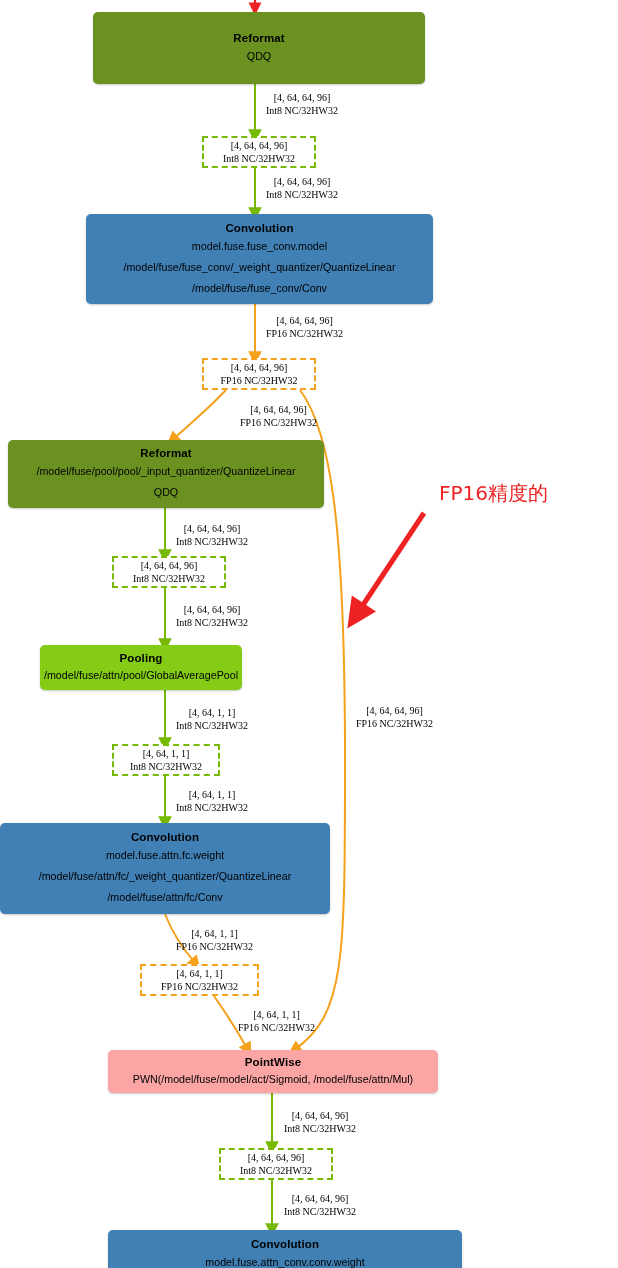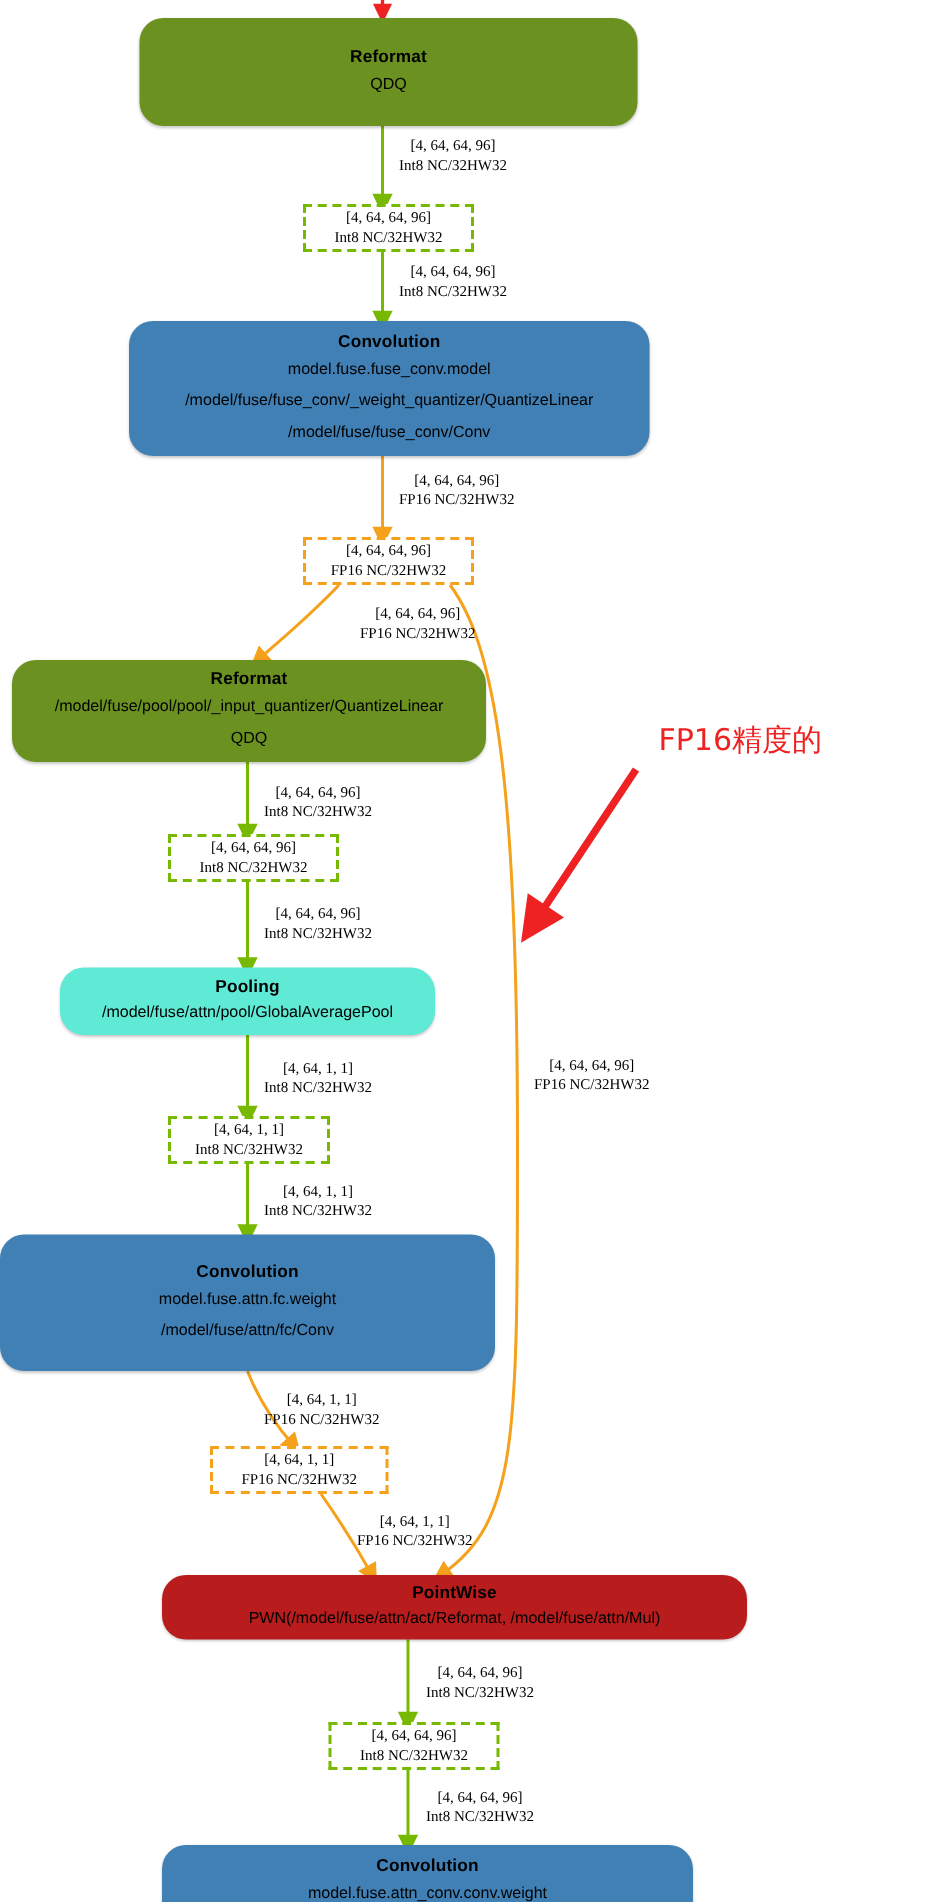--- a/index.html
+++ b/index.html
@@ -16,21 +16,21 @@
     background: #ffffff;
   }
   svg.edges {
     position: absolute;
     left: 0; top: 0;
     width: 618px; height: 1268px;
     pointer-events: none;
   }
   .node {
     position: absolute;
-    border-radius: 16px;
+    border-radius: 5px;
     color: #000000;
     text-align: center;
     padding: 6px 8px;
     font-family: "Liberation Sans", sans-serif;
     box-shadow: 0 1px 2px rgba(0,0,0,0.22);
     display: flex;
     flex-direction: column;
     justify-content: center;
     align-items: center;
   }
@@ -141,34 +141,35 @@
     <div class="sub">/model/fuse/fuse_conv/_weight_quantizer/QuantizeLinear</div>
     <div class="sub">/model/fuse/fuse_conv/Conv</div>
   </div>
 
   <div class="node reformat" style="left:8px; top:440px; width:316px; height:68px; background:#6b9221;">
     <div class="title">Reformat</div>
     <div class="sub">/model/fuse/pool/pool/_input_quantizer/QuantizeLinear</div>
     <div class="sub">QDQ</div>
   </div>
 
-  <div class="node pool" style="left:40px; top:645px; width:250px; height:45px; background:#5eead4;">
+  <div class="node pool" style="left:40px; top:645px; width:202px; height:45px; background:#84cc16;">
     <div class="title">Pooling</div>
     <div class="sub">/model/fuse/attn/pool/GlobalAveragePool</div>
   </div>
 
   <div class="node conv" style="left:0px; top:823px; width:330px; height:91px; background:#4180b5;">
     <div class="title">Convolution</div>
     <div class="sub">model.fuse.attn.fc.weight</div>
+    <div class="sub">/model/fuse/attn/fc/_weight_quantizer/QuantizeLinear</div>
     <div class="sub">/model/fuse/attn/fc/Conv</div>
   </div>
 
-  <div class="node pointwise" style="left:108px; top:1050px; width:390px; height:43px; background:#b91c1c;text-align:right;">
+  <div class="node pointwise" style="left:108px; top:1050px; width:330px; height:43px; background:#fca5a5;text-align:right;">
     <div class="title">PointWise</div>
-    <div class="sub">PWN(/model/fuse/attn/act/Reformat, /model/fuse/attn/Mul)</div>
+    <div class="sub">PWN(/model/fuse/model/act/Sigmoid, /model/fuse/attn/Mul)</div>
   </div>
 
   <div class="node conv" style="left:108px; top:1230px; width:354px; height:90px; background:#4180b5; justify-content:flex-start;">
     <div class="title">Convolution</div>
     <div class="sub">model.fuse.attn_conv.conv.weight</div>
   </div>
 
   <div class="tensor" style="left:202px; top:136px; width:114px; height:32px;">
     <div>[4, 64, 64, 96]</div>
     <div>Int8 NC/32HW32</div>

